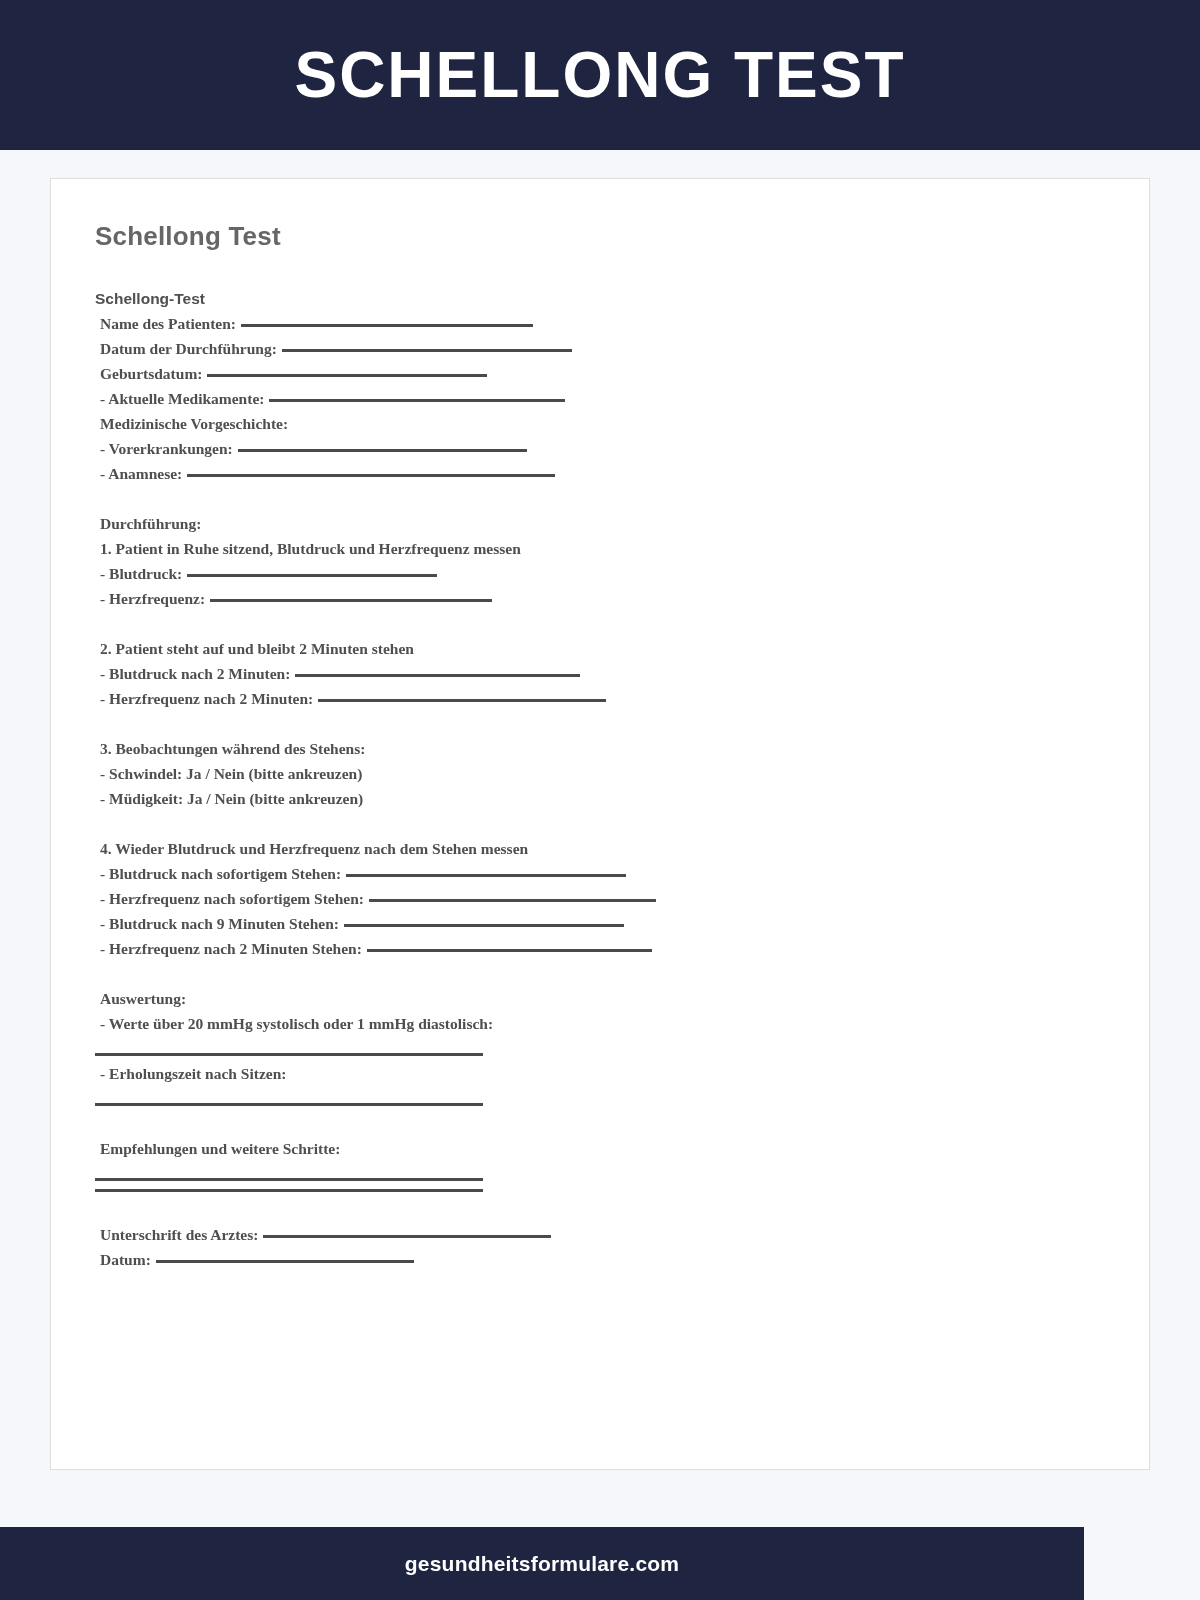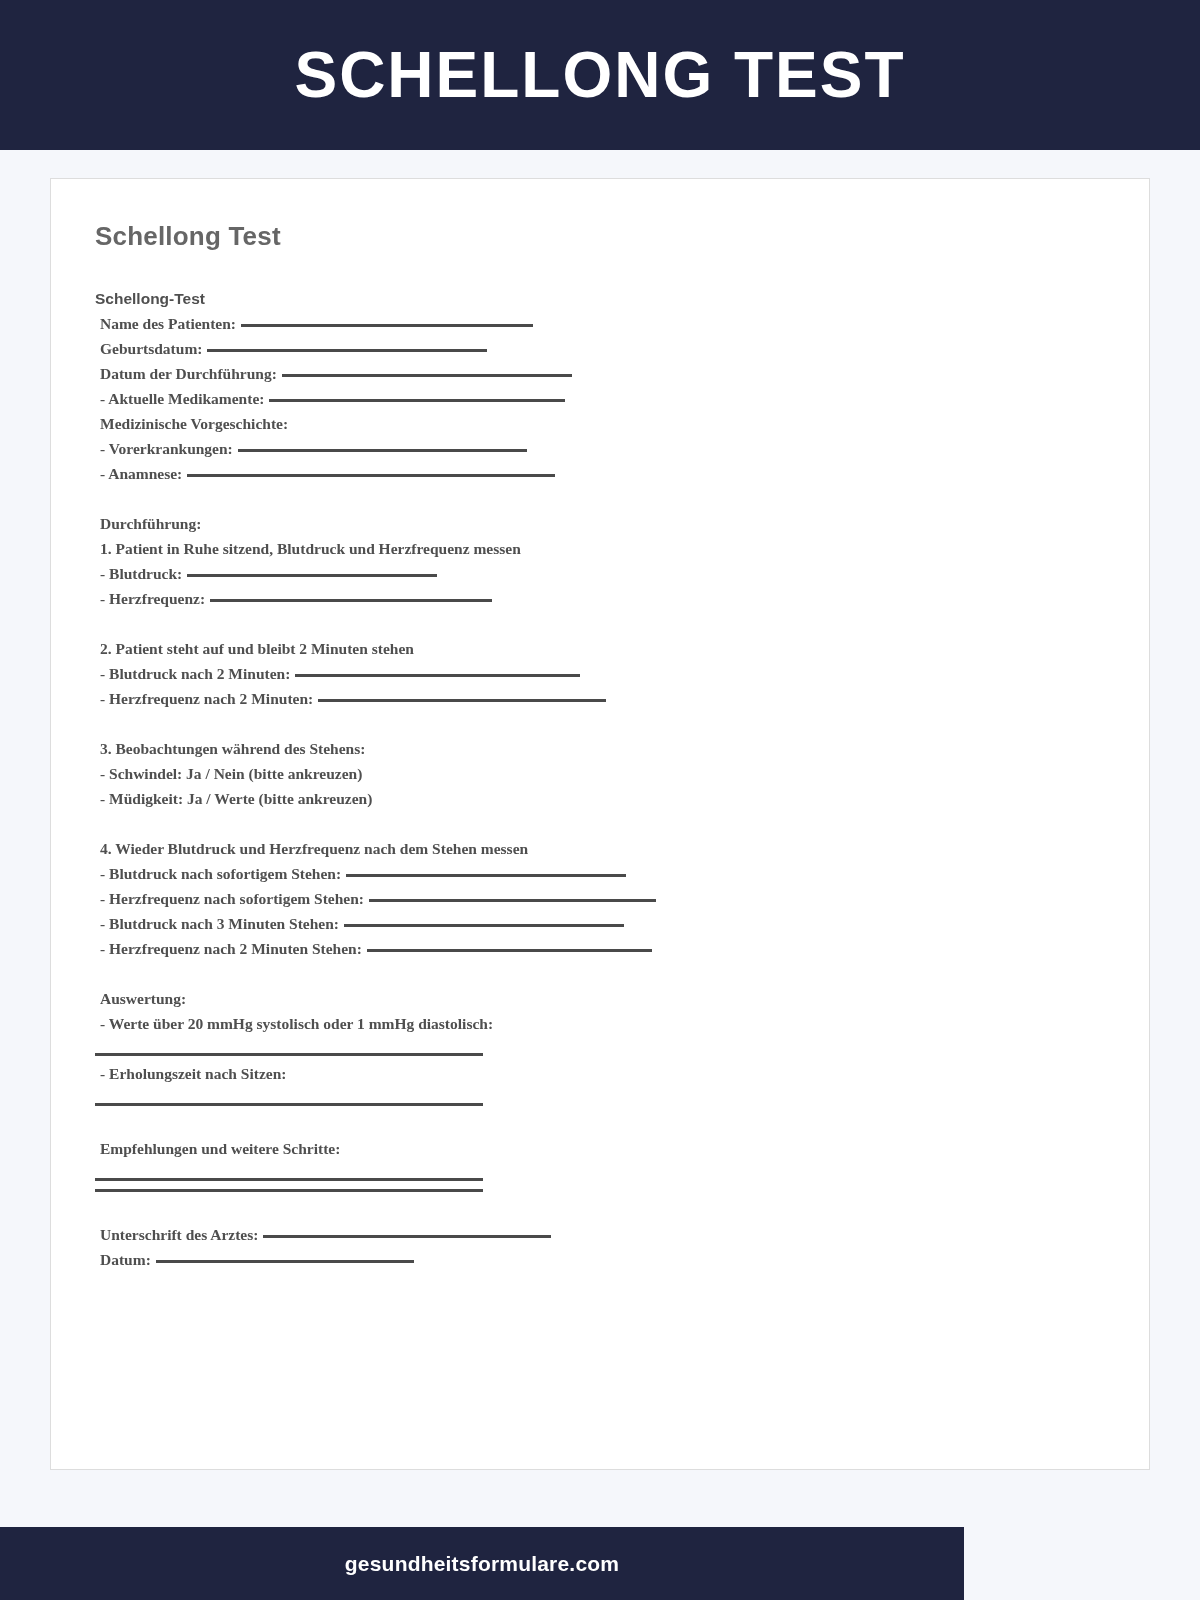--- a/index.html
+++ b/index.html
@@ -84,21 +84,21 @@
   .rule-block {
     display: block;
     height: 3px;
     background: #4a4a4a;
     margin: 17px 0 5px 0;
   }
   .rule-block.tight { margin: 8px 0 5px 0; }
 
   
   .site-footer {
-    width: 964px;
+    width: 1084px;
     height: 73px;
     background: #1f2440;
     display: flex;
     align-items: center;
     justify-content: center;
     position: absolute;
     left: 0;
     bottom: 0;
   }
   .site-footer .footer-text {
@@ -123,26 +123,26 @@
     <div class="form-body">
 
       <span class="line">
         <span>Schellong-Test</span>
       </span>
 
       <span class="line indent">
         <span>Name des Patienten:</span><span class="rule" style="width: 292px;"></span>
       </span>
       <span class="line indent">
+        <span>Datum der Durchführung:</span><span class="rule" style="width: 290px;"></span>
+      </span>
+      <span class="line indent">
         <span>Geburtsdatum:</span><span class="rule" style="width: 280px;"></span>
       </span>
       <span class="line indent">
-        <span>Datum der Durchführung:</span><span class="rule" style="width: 290px;"></span>
-      </span>
-      <span class="line indent">
         <span>- Aktuelle Medikamente:</span><span class="rule" style="width: 296px;"></span>
       </span>
       <span class="line indent">
         <span>Medizinische Vorgeschichte:</span>
       </span>
       <span class="line indent">
         <span>- Vorerkrankungen:</span><span class="rule" style="width: 289px;"></span>
       </span>
       <span class="line indent">
         <span>- Anamnese:</span><span class="rule" style="width: 368px;"></span>
@@ -177,36 +177,36 @@
 
       <span class="spacer"></span>
 
       <span class="line indent">
         <span>3. Beobachtungen während des Stehens:</span>
       </span>
       <span class="line indent">
         <span>- Schwindel: Ja / Nein (bitte ankreuzen)</span>
       </span>
       <span class="line indent">
-        <span>- Müdigkeit: Ja / Werte (bitte ankreuzen)</span>
+        <span>- Müdigkeit: Ja / Nein (bitte ankreuzen)</span>
       </span>
 
       <span class="spacer"></span>
 
       <span class="line indent">
         <span>4. Wieder Blutdruck und Herzfrequenz nach dem Stehen messen</span>
       </span>
       <span class="line indent">
         <span>- Blutdruck nach sofortigem Stehen:</span><span class="rule" style="width: 280px;"></span>
       </span>
       <span class="line indent">
         <span>- Herzfrequenz nach sofortigem Stehen:</span><span class="rule" style="width: 287px;"></span>
       </span>
       <span class="line indent">
-        <span>- Blutdruck nach 3 Minuten Stehen:</span><span class="rule" style="width: 280px;"></span>
+        <span>- Blutdruck nach 9 Minuten Stehen:</span><span class="rule" style="width: 280px;"></span>
       </span>
       <span class="line indent">
         <span>- Herzfrequenz nach 2 Minuten Stehen:</span><span class="rule" style="width: 285px;"></span>
       </span>
 
       <span class="spacer"></span>
 
       <span class="line indent">
         <span>Auswertung:</span>
       </span>

